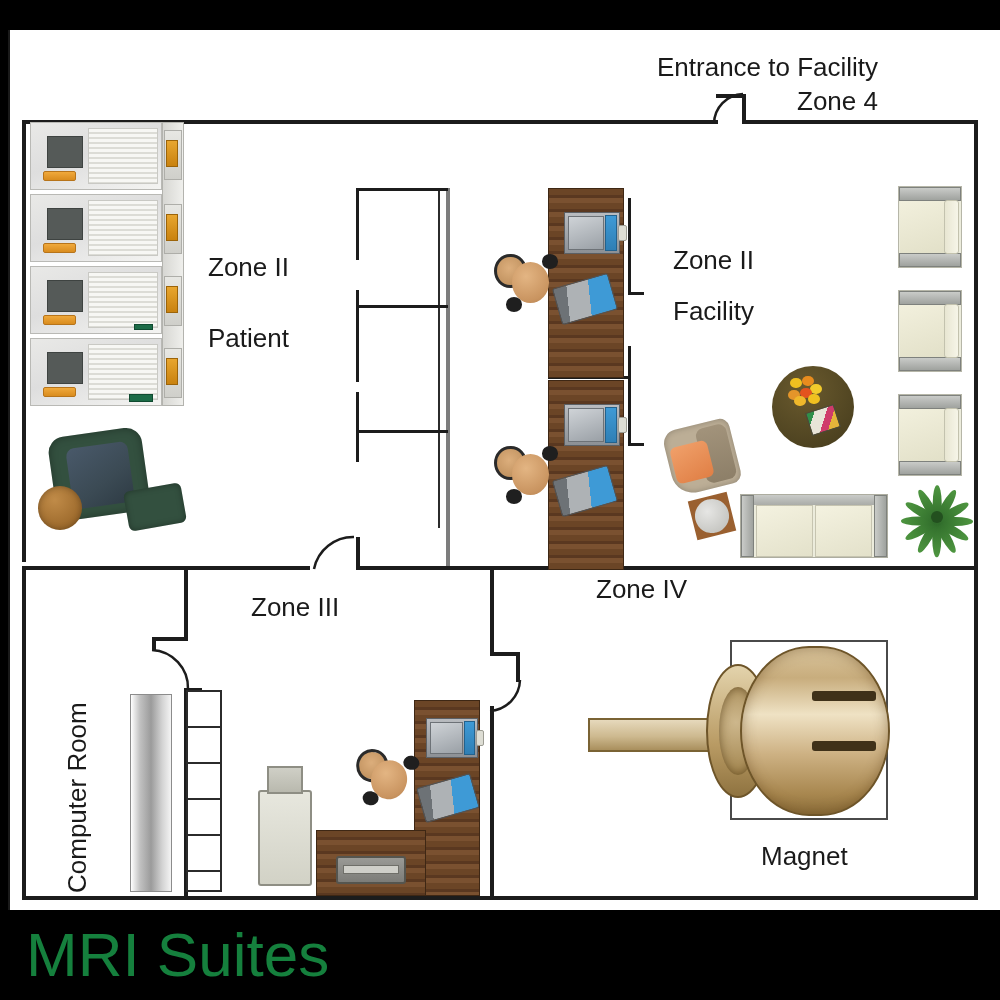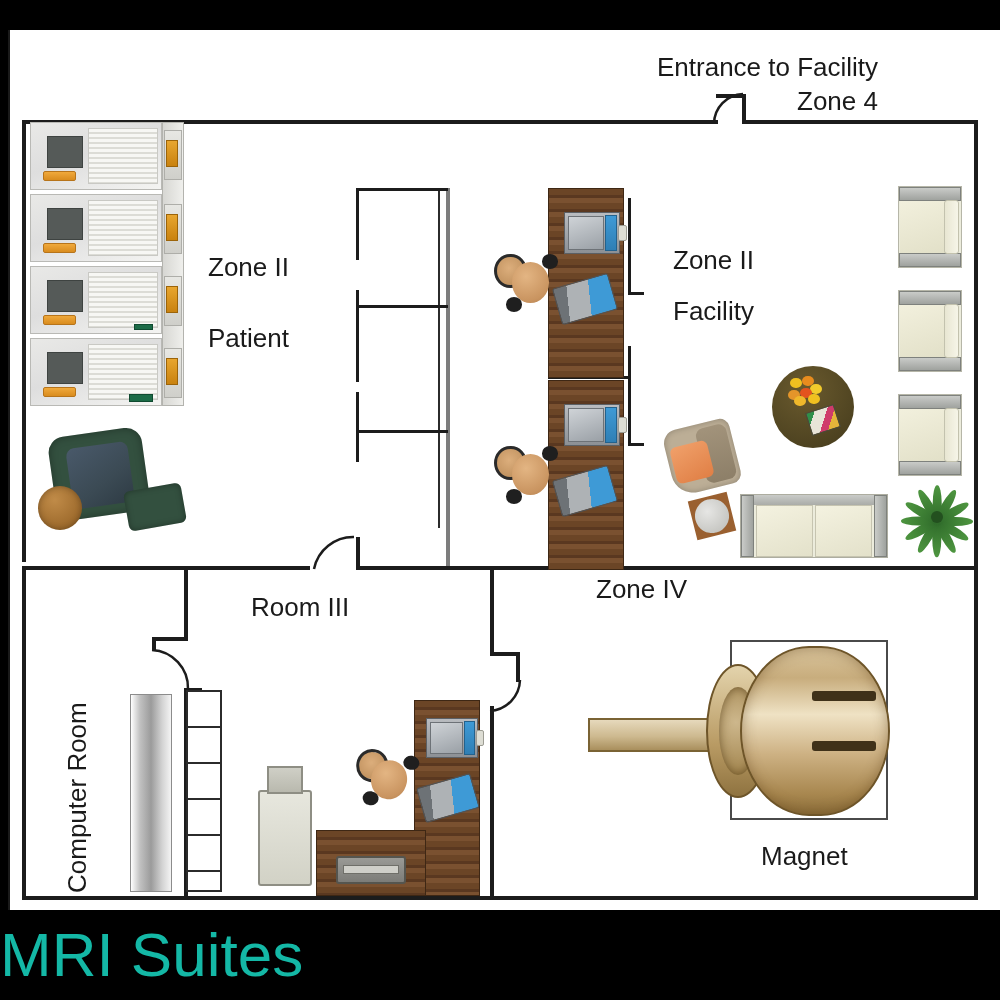--- a/index.html
+++ b/index.html
@@ -26,24 +26,25 @@
     position: absolute; left: 8px; top: 30px;
     width: 2px; height: 880px; background: #1a1a1a;
   }
   #title-bar {
     position: absolute; left: 0; bottom: 0;
     width: 1000px; height: 90px;
     background: #000000;
     display: flex; align-items: center;
   }
   #title-bar .title {
-    color: #14b8a6;
+    color: #15803d;
     font-size: 62px;
     font-weight: 400;
     letter-spacing: 0px;
+    padding-left: 26px;
     line-height: 1;
   }
 
   
   .wall {
     position: absolute;
     background: #1c1c1c;
   }
   .wall-thin { background: #2b2b2b; }
   .wall-gray { background: #7d7d7d; }
@@ -418,21 +419,21 @@
 
   <div class="label" style="left:621px; top:52px;margin-left:36px;">Entrance to Facility</div>
   <div class="label" style="left:797px; top:86px;">Zone 4</div>
 
   <div class="label" style="left:208px; top:252px;">Zone II</div>
   <div class="label" style="left:208px; top:323px;">Patient</div>
 
   <div class="label" style="left:673px; top:245px;">Zone II</div>
   <div class="label" style="left:673px; top:296px;">Facility</div>
 
-  <div class="label" style="left:251px; top:592px;">Room III</div>
+  <div class="label" style="left:251px; top:592px;">Zone III</div>
 
   <div class="label" style="left:596px; top:574px;">Zone IV</div>
   <div class="label" style="left:761px; top:841px;">Magnet</div>
 
   <div class="label vert" style="left:62px; top:893px;">Computer Room</div>
 
   <div class="wall" style="left:22px; top:120px; width:696px; height:4px;"></div>
 
   <div class="wall" style="left:742px; top:94px; width:4px; height:30px;"></div>
   <div class="wall" style="left:716px; top:94px; width:30px; height:4px;"></div>

